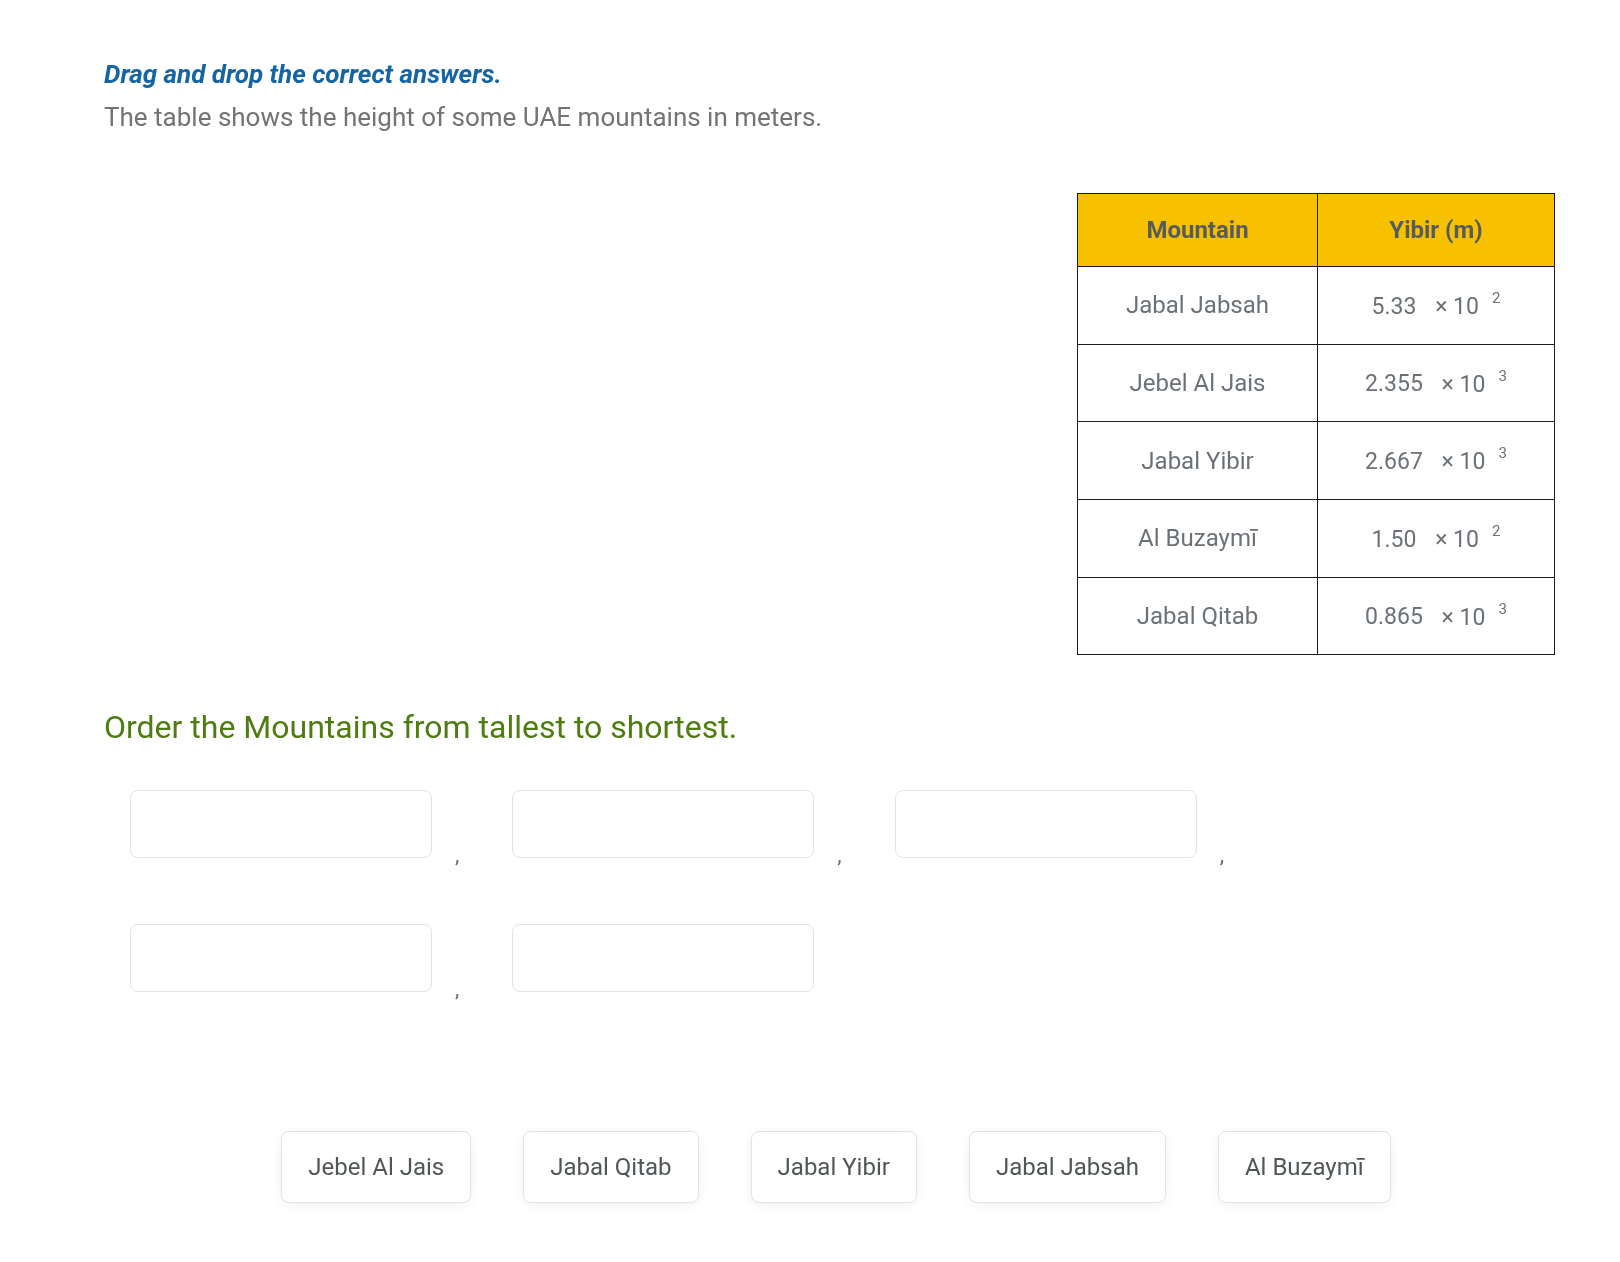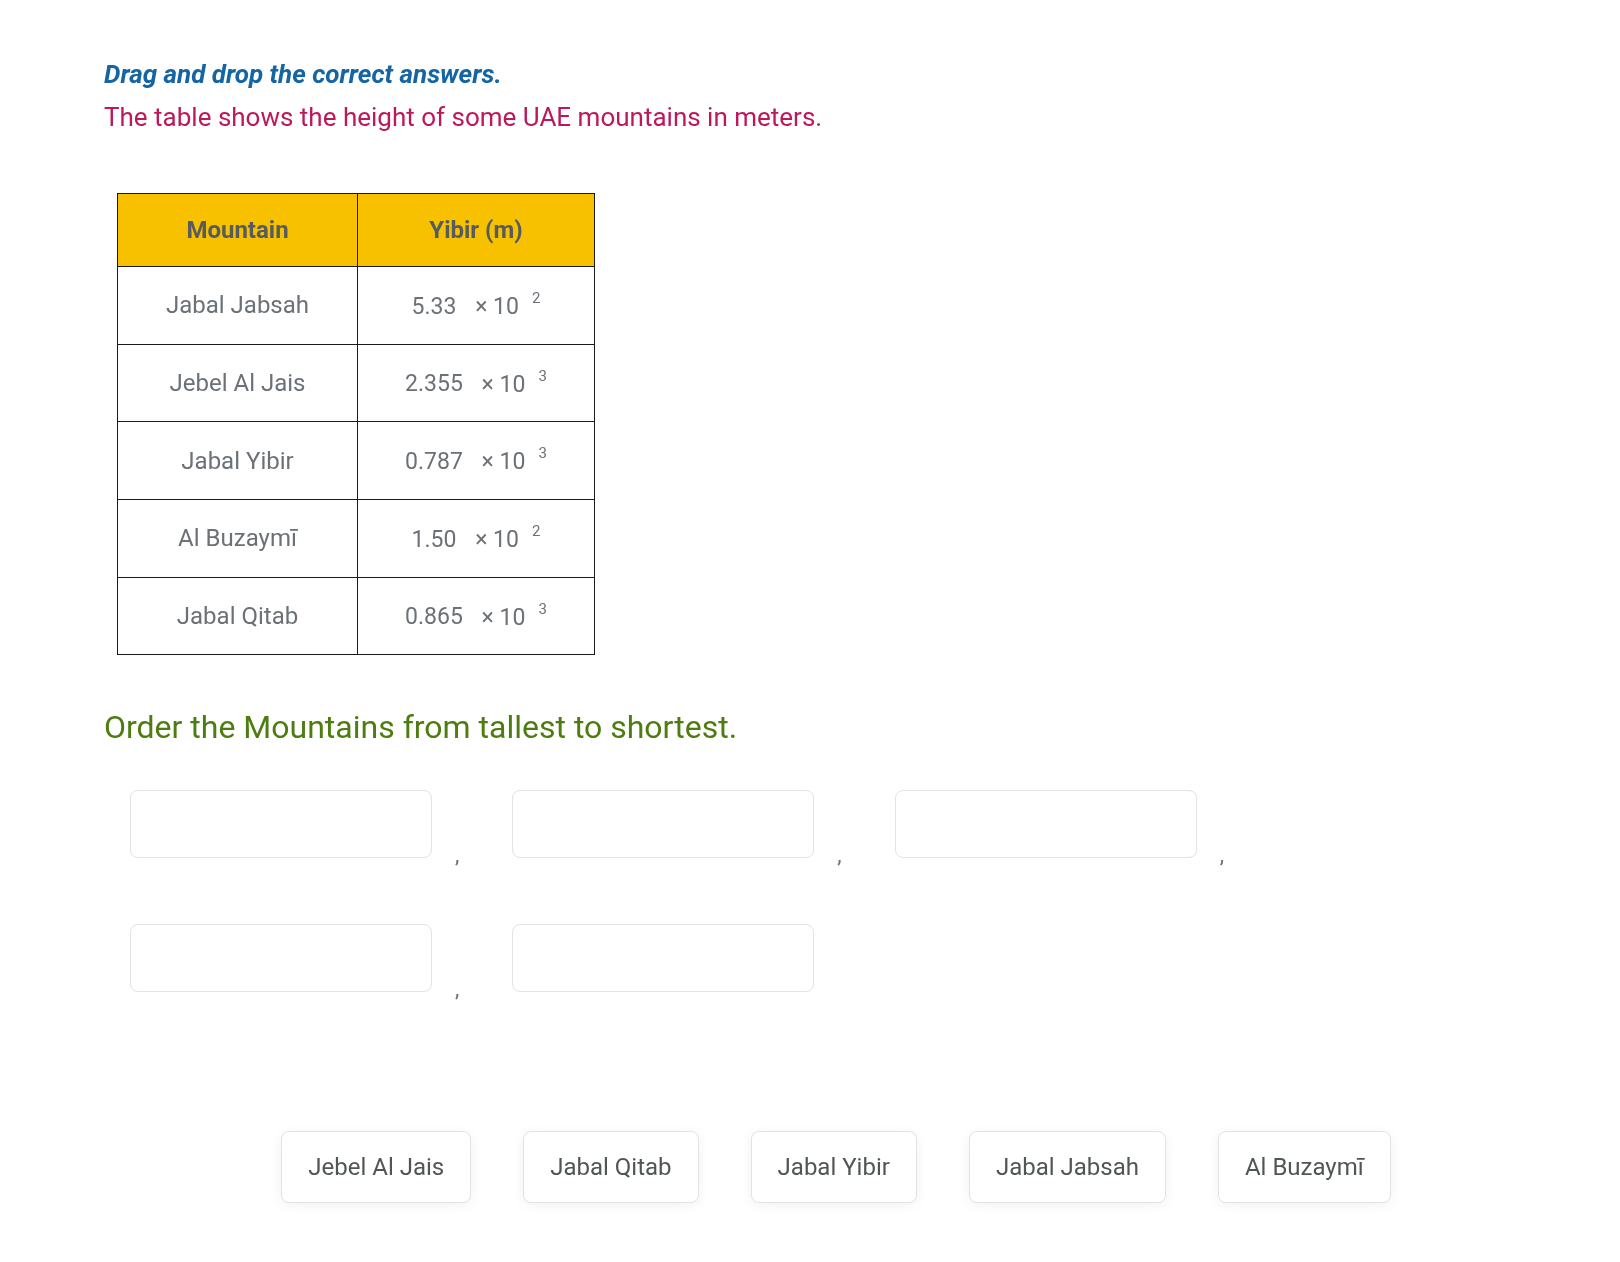--- a/index.html
+++ b/index.html
@@ -14,27 +14,27 @@
       width: 1620px;
     }
     .instruction {
       color: #1565a5;
       font-weight: 700;
       font-style: italic;
       font-size: 26px;
       margin-bottom: 8px;
     }
     .description {
-      color: #be185d;
+      color: #737373;
       font-size: 26px;
       margin-bottom: 48px;
     }
     .table-container {
       display: flex;
-      justify-content: flex-start;
+      justify-content: flex-end;
       margin-bottom: 40px;
     }
     table {
       border-collapse: collapse;
     }
     th {
       background: #f7c100;
       color: #565b5e;
       font-weight: 700;
       font-size: 24px;
@@ -125,21 +125,21 @@
       <tr>
         <td>Jabal Jabsah</td>
         <td class="height"><span>5.33</span> × 10<sup>2</sup></td>
       </tr>
       <tr>
         <td>Jebel Al Jais</td>
         <td class="height"><span>2.355</span> × 10<sup>3</sup></td>
       </tr>
       <tr>
         <td>Jabal Yibir</td>
-        <td class="height"><span>0.787</span> × 10<sup>3</sup></td>
+        <td class="height"><span>2.667</span> × 10<sup>3</sup></td>
       </tr>
       <tr>
         <td>Al Buzaymī</td>
         <td class="height"><span>1.50</span> × 10<sup>2</sup></td>
       </tr>
       <tr>
         <td>Jabal Qitab</td>
         <td class="height"><span>0.865</span> × 10<sup>3</sup></td>
       </tr>
     </tbody>

